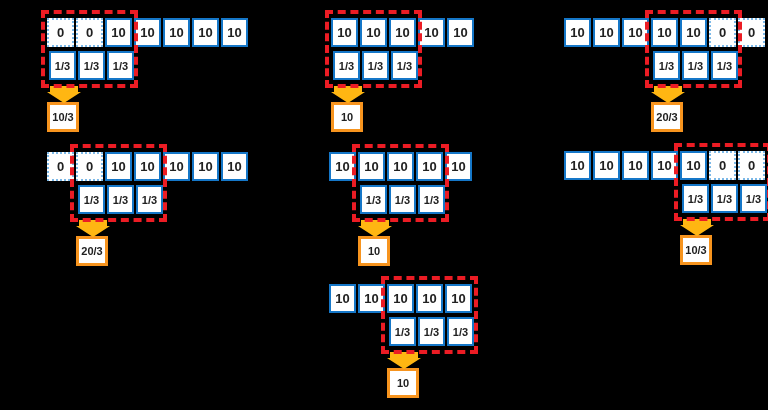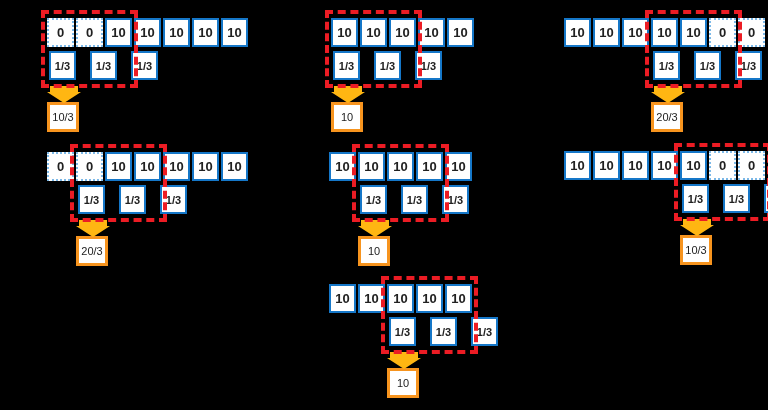--- a/index.html
+++ b/index.html
@@ -14,35 +14,35 @@
     width:27px;height:29px;flex:0 0 27px;box-sizing:border-box;
     background:var(--c-cellbg,#fff);
     border:2px solid var(--c-border,#1577c8);
     display:flex;align-items:center;justify-content:center;
     font-weight:700;font-size:13px;color:var(--c-text,#212121);
   }
   .cell.padded{
     border-style:dotted;
     border-color:var(--c-padborder,#7cb9e8);
   }
-  .kernel{position:absolute;display:flex;gap:14px;top:33px;}
+  .kernel{position:absolute;display:flex;gap:2px;top:33px;}
   .kernel .cell{height:29px;font-size:11px;}
   .window{
     position:absolute;box-sizing:border-box;
     width:97px;height:78px;top:-8px;
     border:4px dashed var(--c-window,#ec1c24);
     pointer-events:none;z-index:3;
   }
   .arrow{position:absolute;width:34px;height:17px;top:68px;z-index:2;}
   .result{
     position:absolute;width:32px;height:30px;top:84px;box-sizing:border-box;
     background:var(--c-cellbg,#fff);
     border:3px solid var(--c-resultborder,#f7941e);
     display:flex;align-items:center;justify-content:center;
-    font-weight:400;font-size:11px;color:var(--c-text,#212121);
+    font-weight:700;font-size:11px;color:var(--c-text,#212121);
   }
 </style>
 </head>
 <body style="--c-bg: #000000; --c-cellbg: #ffffff; --c-border: #1577c8; --c-padborder: #7cb9e8; --c-window: #ec1c24; --c-resultborder: #f7941e; --c-text: #212121;">
 
   <div class="panel" style="left: 47px; top: 18px;">
     <div class="window" style="left: -6px;"></div>
     <div class="strip">
       <div class="cell padded">0</div>
       <div class="cell padded">0</div>

